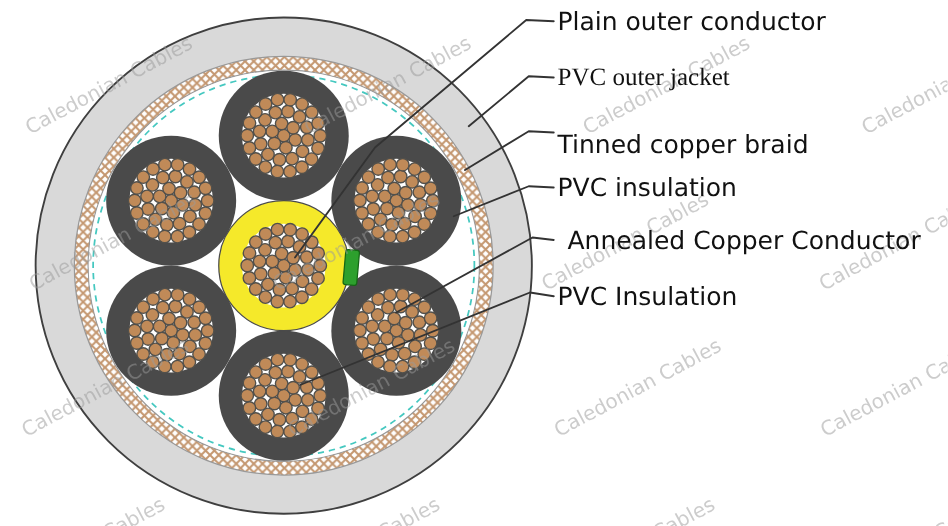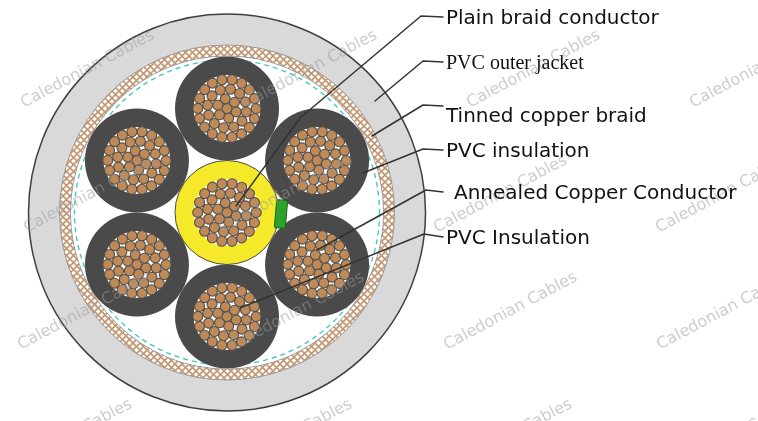--- a/index.html
+++ b/index.html
@@ -324,19 +324,19 @@
       <text x="0" y="0" fill="#9a9a9a" opacity="0.5" font-size="16" text-anchor="middle" dominant-baseline="central" transform="translate(505 437) rotate(-28)">Caledonian Cables</text>
       <text x="0" y="0" fill="#9a9a9a" opacity="0.5" font-size="16" text-anchor="middle" dominant-baseline="central" transform="translate(730 437) rotate(-28)">Caledonian Cables</text>
       <polyline points="443,17 421,16 300,118 236,206" fill="none" stroke="#333333" stroke-width="1.5" stroke-linejoin="round" stroke-linecap="round"></polyline>
       <polyline points="443,62 423,61 375,101" fill="none" stroke="#333333" stroke-width="1.5" stroke-linejoin="round" stroke-linecap="round"></polyline>
       <polyline points="443,106 423,105 372,136" fill="none" stroke="#333333" stroke-width="1.5" stroke-linejoin="round" stroke-linecap="round"></polyline>
       <polyline points="443,150 423,149 363,173" fill="none" stroke="#333333" stroke-width="1.5" stroke-linejoin="round" stroke-linecap="round"></polyline>
       <polyline points="443,192 426,190 317,250" fill="none" stroke="#333333" stroke-width="1.5" stroke-linejoin="round" stroke-linecap="round"></polyline>
       <polyline points="443,237 424,234 240,308" fill="none" stroke="#333333" stroke-width="1.5" stroke-linejoin="round" stroke-linecap="round"></polyline>
     </svg>
 
-  <div class="callout-label" style="top: 17px; left: 446px; color: rgb(17, 17, 17);">Plain braid conductor</div>
+  <div class="callout-label" style="top: 17px; left: 446px; color: rgb(17, 17, 17);">Plain outer conductor</div>
   <div class="callout-label" style="top: 62px; left: 446px; color: rgb(17, 17, 17); font-family: Liberation Serif, serif;">PVC outer jacket</div>
   <div class="callout-label" style="top: 115px; left: 446px; color: rgb(17, 17, 17);">Tinned copper braid</div>
   <div class="callout-label" style="top: 150px; left: 446px; color: rgb(17, 17, 17);">PVC insulation</div>
   <div class="callout-label" style="top: 192px; left: 454px; color: rgb(17, 17, 17);">Annealed Copper Conductor</div>
   <div class="callout-label" style="top: 237px; left: 446px; color: rgb(17, 17, 17);">PVC Insulation</div>
 </div>
 
 </body></html>

